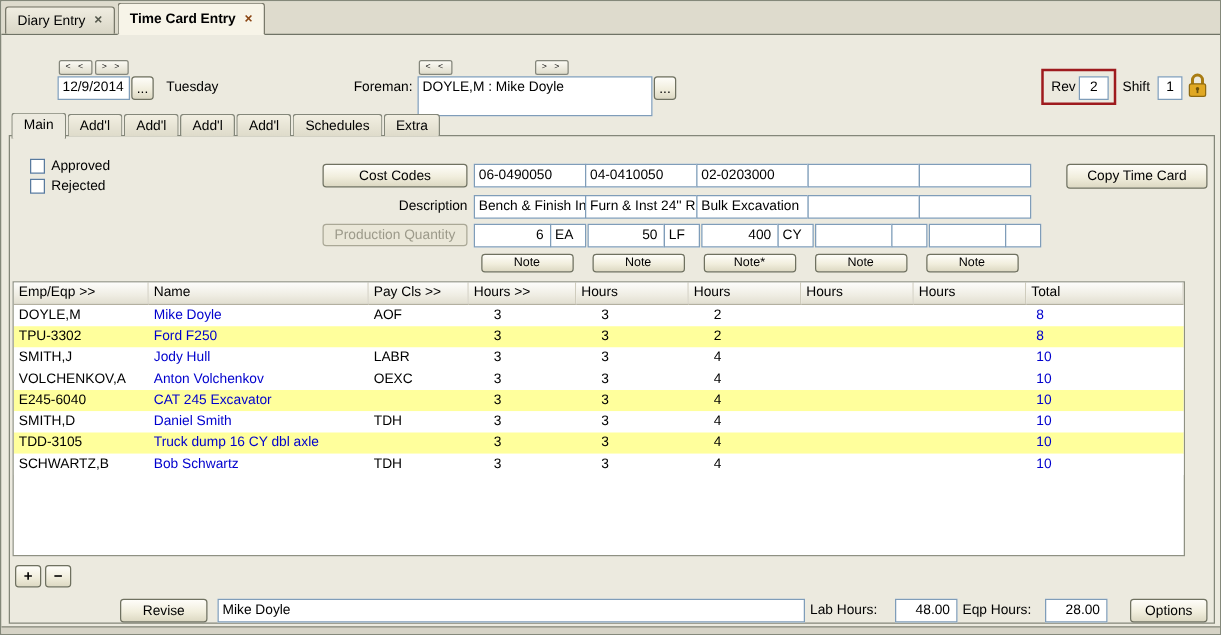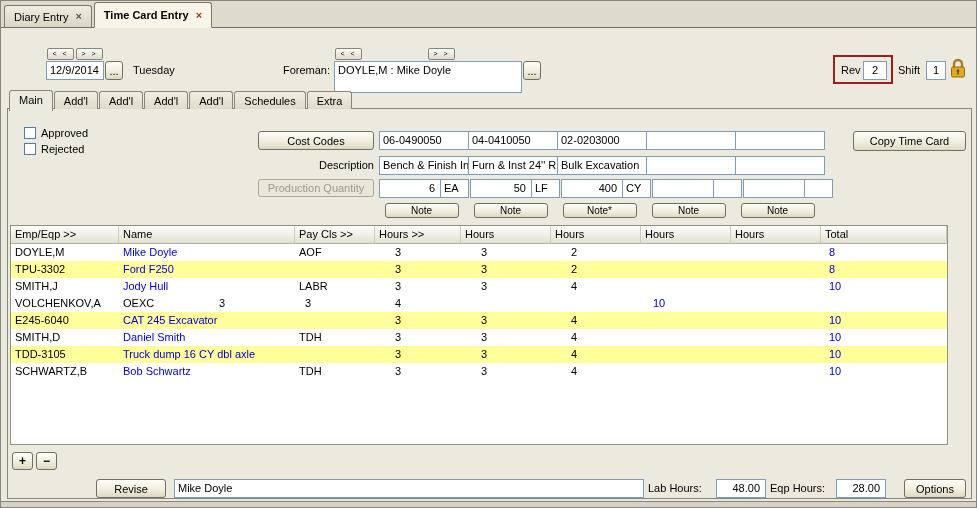--- a/index.html
+++ b/index.html
@@ -235,20 +235,21 @@
     <div class="td c2">LABR</div>
     <div class="td c3 hcell">3</div>
     <div class="td c4 hcell">3</div>
     <div class="td c5 hcell">4</div>
     <div class="td c6 hcell"></div>
     <div class="td c7 hcell"></div>
     <div class="td c8 blue totcell">10</div>
   </div>
           <div class="trow">
     <div class="td c0">VOLCHENKOV,A</div>
+    <div class="td c1 blue">Anton Volchenkov</div>
     <div class="td c2">OEXC</div>
     <div class="td c3 hcell">3</div>
     <div class="td c4 hcell">3</div>
     <div class="td c5 hcell">4</div>
     <div class="td c6 hcell"></div>
     <div class="td c7 hcell"></div>
     <div class="td c8 blue totcell">10</div>
   </div>
           <div class="trow equip">
     <div class="td c0">E245-6040</div>

